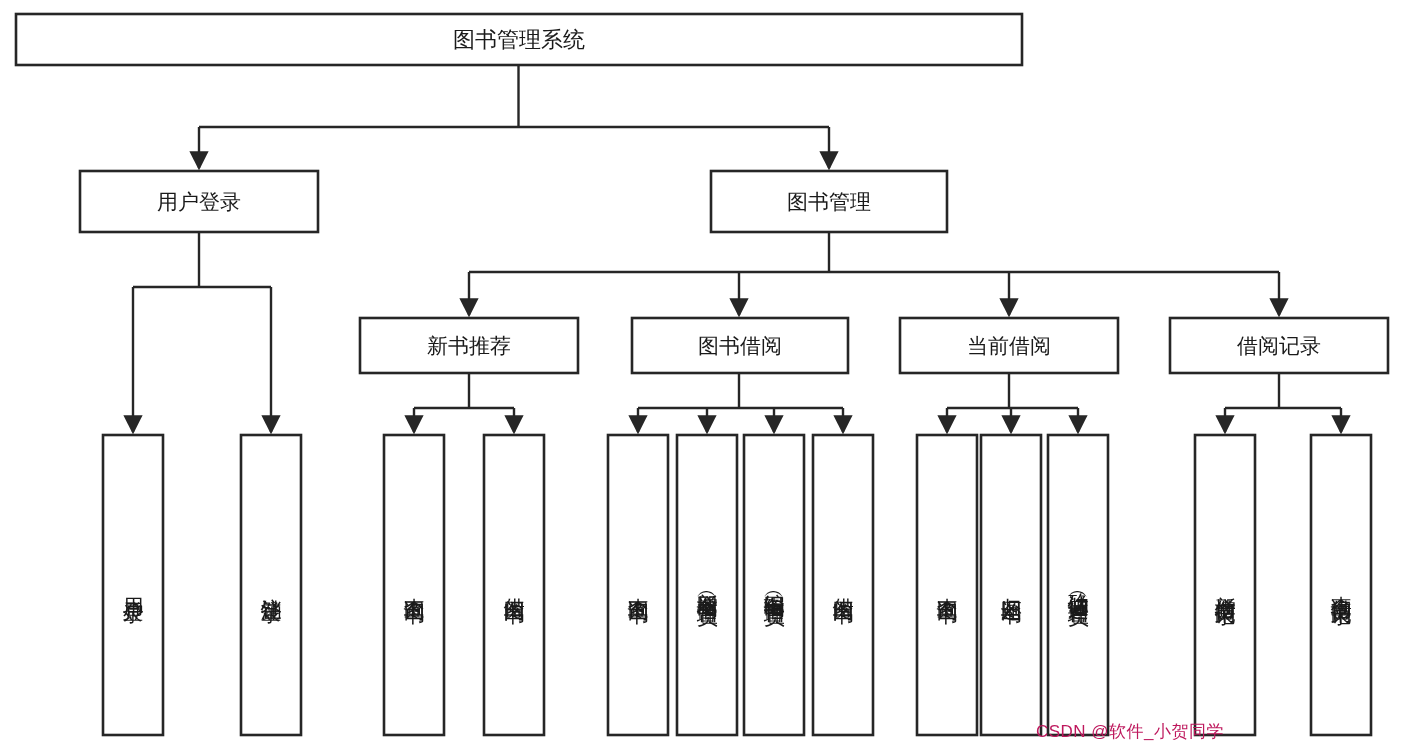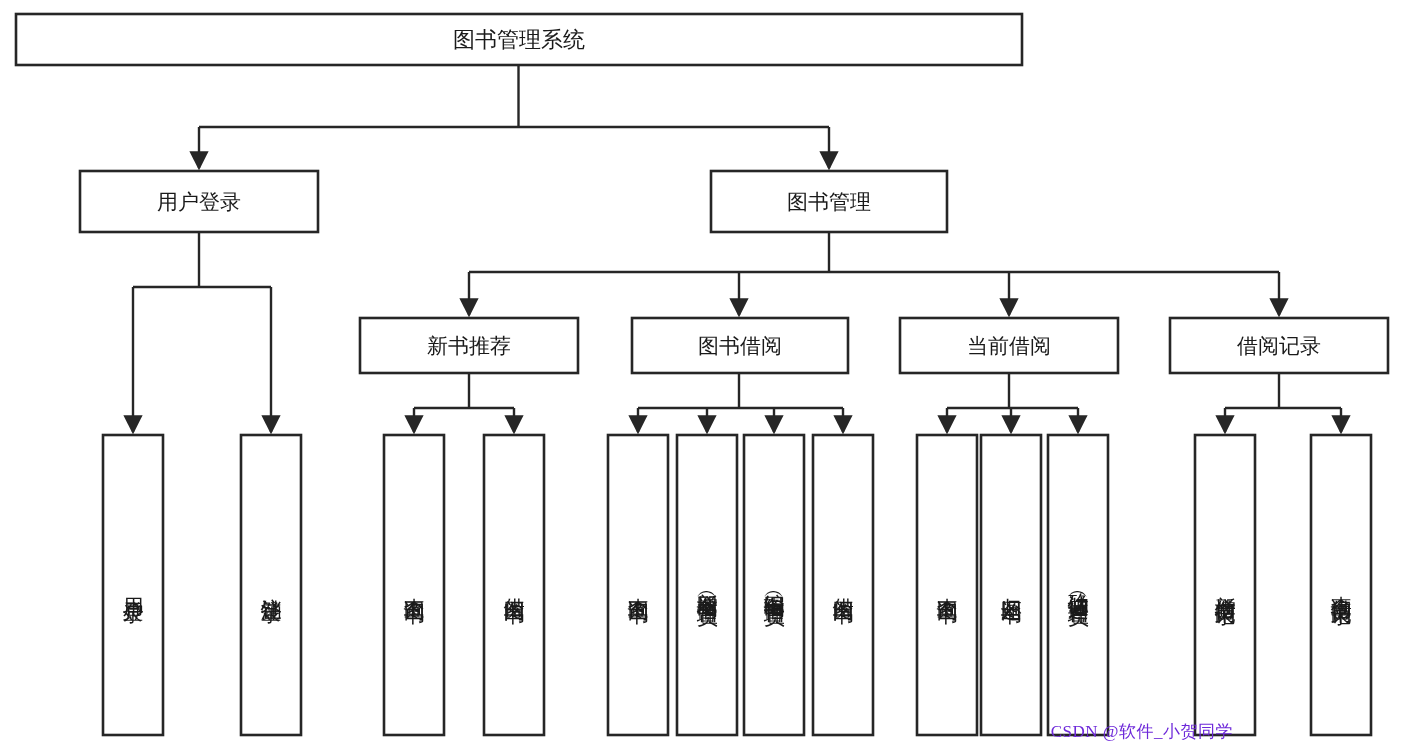--- a/index.html
+++ b/index.html
@@ -61,25 +61,25 @@
     font-family: "DejaVu Sans", "Liberation Sans", sans-serif;
     font-size: 21px;
     line-height: 1.06;
     letter-spacing: 2px;
     color: #1a1a1a;
     white-space: nowrap;
     pointer-events: none;
   }
   .watermark {
     position: absolute;
-    right: 4px;
+    right: 13px;
     bottom: 4px;
-    font-family: Liberation Serif, serif;
+    font-family: Liberation Sans, sans-serif;
     font-size: 17px;
-    color: #6d28d9;
+    color: #be185d;
     letter-spacing: 0.5px;
     white-space: nowrap;
   }
 </style>
 </head>
 <body>
 
 <div id="diagram-root">
 
   <svg id="flow" viewBox="0 0 1405 747">

